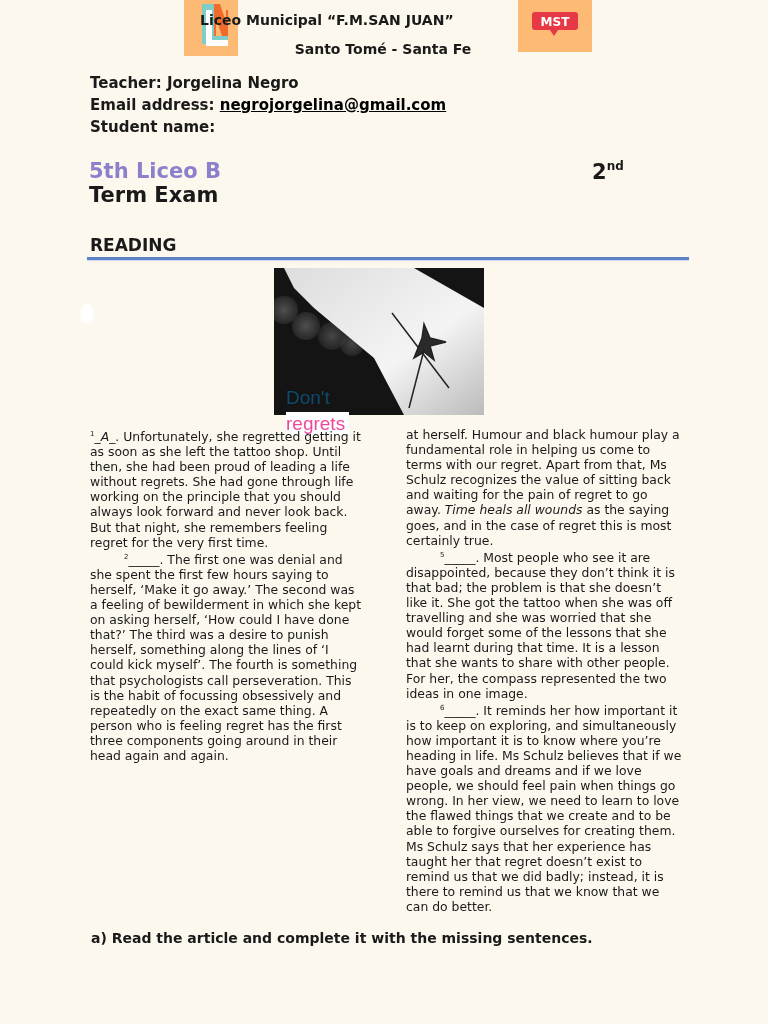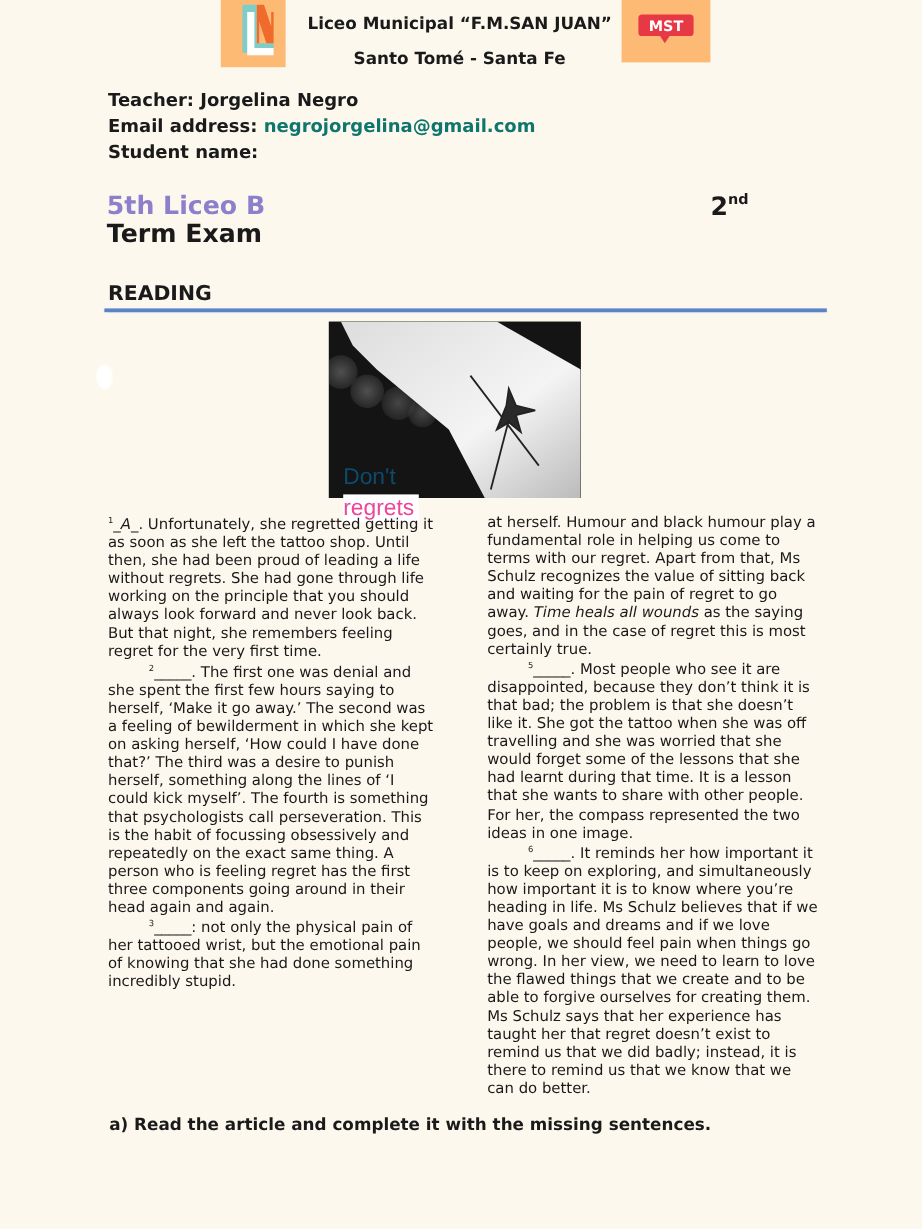--- a/index.html
+++ b/index.html
@@ -7,24 +7,24 @@
     width:768px; height:1024px; overflow:hidden;
     background:#fdf8ee;
     font-family:"DejaVu Sans", sans-serif;
     color:#1a1a1a;
     position:relative;
   }
   .abs { position:absolute; }
   .logo-box { background:#fdba74; }
   #logo-left { left:184px; top:0; width:54px; height:56px; }
   #logo-right { left:518px; top:0; width:74px; height:52px; }
-  .school-name { left:200px; width:366px; top:12px; text-align:center; font-weight:bold; font-size:14px; }
+  .school-name { left:200px; width:366px; top:12px; font-weight:bold; font-size:14px; }
   .school-city { left:200px; width:366px; top:41px; text-align:center; font-weight:bold; font-size:14px; }
   .meta { left:90px; font-weight:bold; font-size:15px; }
-  .meta a { color:#0f766e; }
+  .meta a { color:#000000; text-decoration:underline; }
   .course { left:89px; top:159px; font-size:21px; font-weight:bold; color:#8c7fcb; }
   .term-num { left:592px; top:159px; font-size:21px; font-weight:bold; }
   .term-num sup { font-size:12px; vertical-align:9px; }
   .term-exam { left:89px; top:183px; font-size:21px; font-weight:bold; }
   .reading { left:90px; top:235px; font-size:17px; font-weight:bold; }
   .rule { left:87px; top:257px; width:602px; height:3px; background:#5b83c6; box-shadow:0 1px 1px #c9d6ea; }
   .blob { left:80px; top:304px; width:14px; height:20px; border-radius:50%; background:#fff; filter:blur(1px); }
   .photo { left:274px; top:268px; width:210px; height:147px; background:#111; overflow:hidden; }
   .photo-caption { left:286px; top:366px; color:#0c4a6e; font-size:19px; line-height:23px; font-family:"Liberation Sans", sans-serif;margin-top:20px; }
   .photo-caption3 { left:286px; top:412px; font-size:19px; line-height:23px; color:#ec4899; font-family:"Liberation Sans", sans-serif; background:#fff; padding:0 4px 0 0; }
@@ -106,21 +106,20 @@
 </div>
 <div class="abs photo-caption">
   <div>Don't</div>
   <div>regret</div>
 </div>
 <div class="abs photo-caption3">regrets</div>
 
 <div class="abs col col-left">
   <p><sup>1</sup><i>_A_</i><span>. Unfortunately, she regretted getting it as soon as she left the tattoo shop. Until then, she had been proud of leading a life without regrets. She had gone through life working on the principle that you should always look forward and never look back. But that night, she remembers feeling regret for the very first time.</span></p>
   <p class="ind"><sup>2</sup><span>_____</span><span>. The first one was denial and she spent the first few hours saying to herself, ‘Make it go away.’ The second was a feeling of bewilderment in which she kept on asking herself, ‘How could I have done that?’ The third was a desire to punish herself, something along the lines of ‘I could kick myself’. The fourth is something that psychologists call perseveration. This is the habit of focussing obsessively and repeatedly on the exact same thing. A person who is feeling regret has the first three components going around in their head again and again.</span></p>
-  <p class="ind"><sup>3</sup><span>_____</span><span>: not only the physical pain of her tattooed wrist, but the emotional pain of knowing that she had done something incredibly stupid.</span></p>
 </div>
 
 <div class="abs col col-right">
   <p><span>at herself. Humour and black humour play a fundamental role in helping us come to terms with our regret. Apart from that, Ms Schulz recognizes the value of sitting back and waiting for the pain of regret to go away. </span><i>Time heals all wounds</i><span> as the saying goes, and in the case of regret this is most certainly true.</span></p>
   <p class="ind"><sup>5</sup><span>_____</span><span>. Most people who see it are disappointed, because they don’t think it is that bad; the problem is that she doesn’t like it. She got the tattoo when she was off travelling and she was worried that she would forget some of the lessons that she had learnt during that time. It is a lesson that she wants to share with other people. For her, the compass represented the two ideas in one image.</span></p>
   <p class="ind"><sup>6</sup><span>_____</span><span>. It reminds her how important it is to keep on exploring, and simultaneously how important it is to know where you’re heading in life. Ms Schulz believes that if we have goals and dreams and if we love people, we should feel pain when things go wrong. In her view, we need to learn to love the flawed things that we create and to be able to forgive ourselves for creating them. Ms Schulz says that her experience has taught her that regret doesn’t exist to remind us that we did badly; instead, it is there to remind us that we know that we can do better.</span></p>
 </div>
 
 <div class="abs question">a) Read the article and complete it with the missing sentences.</div>
 

